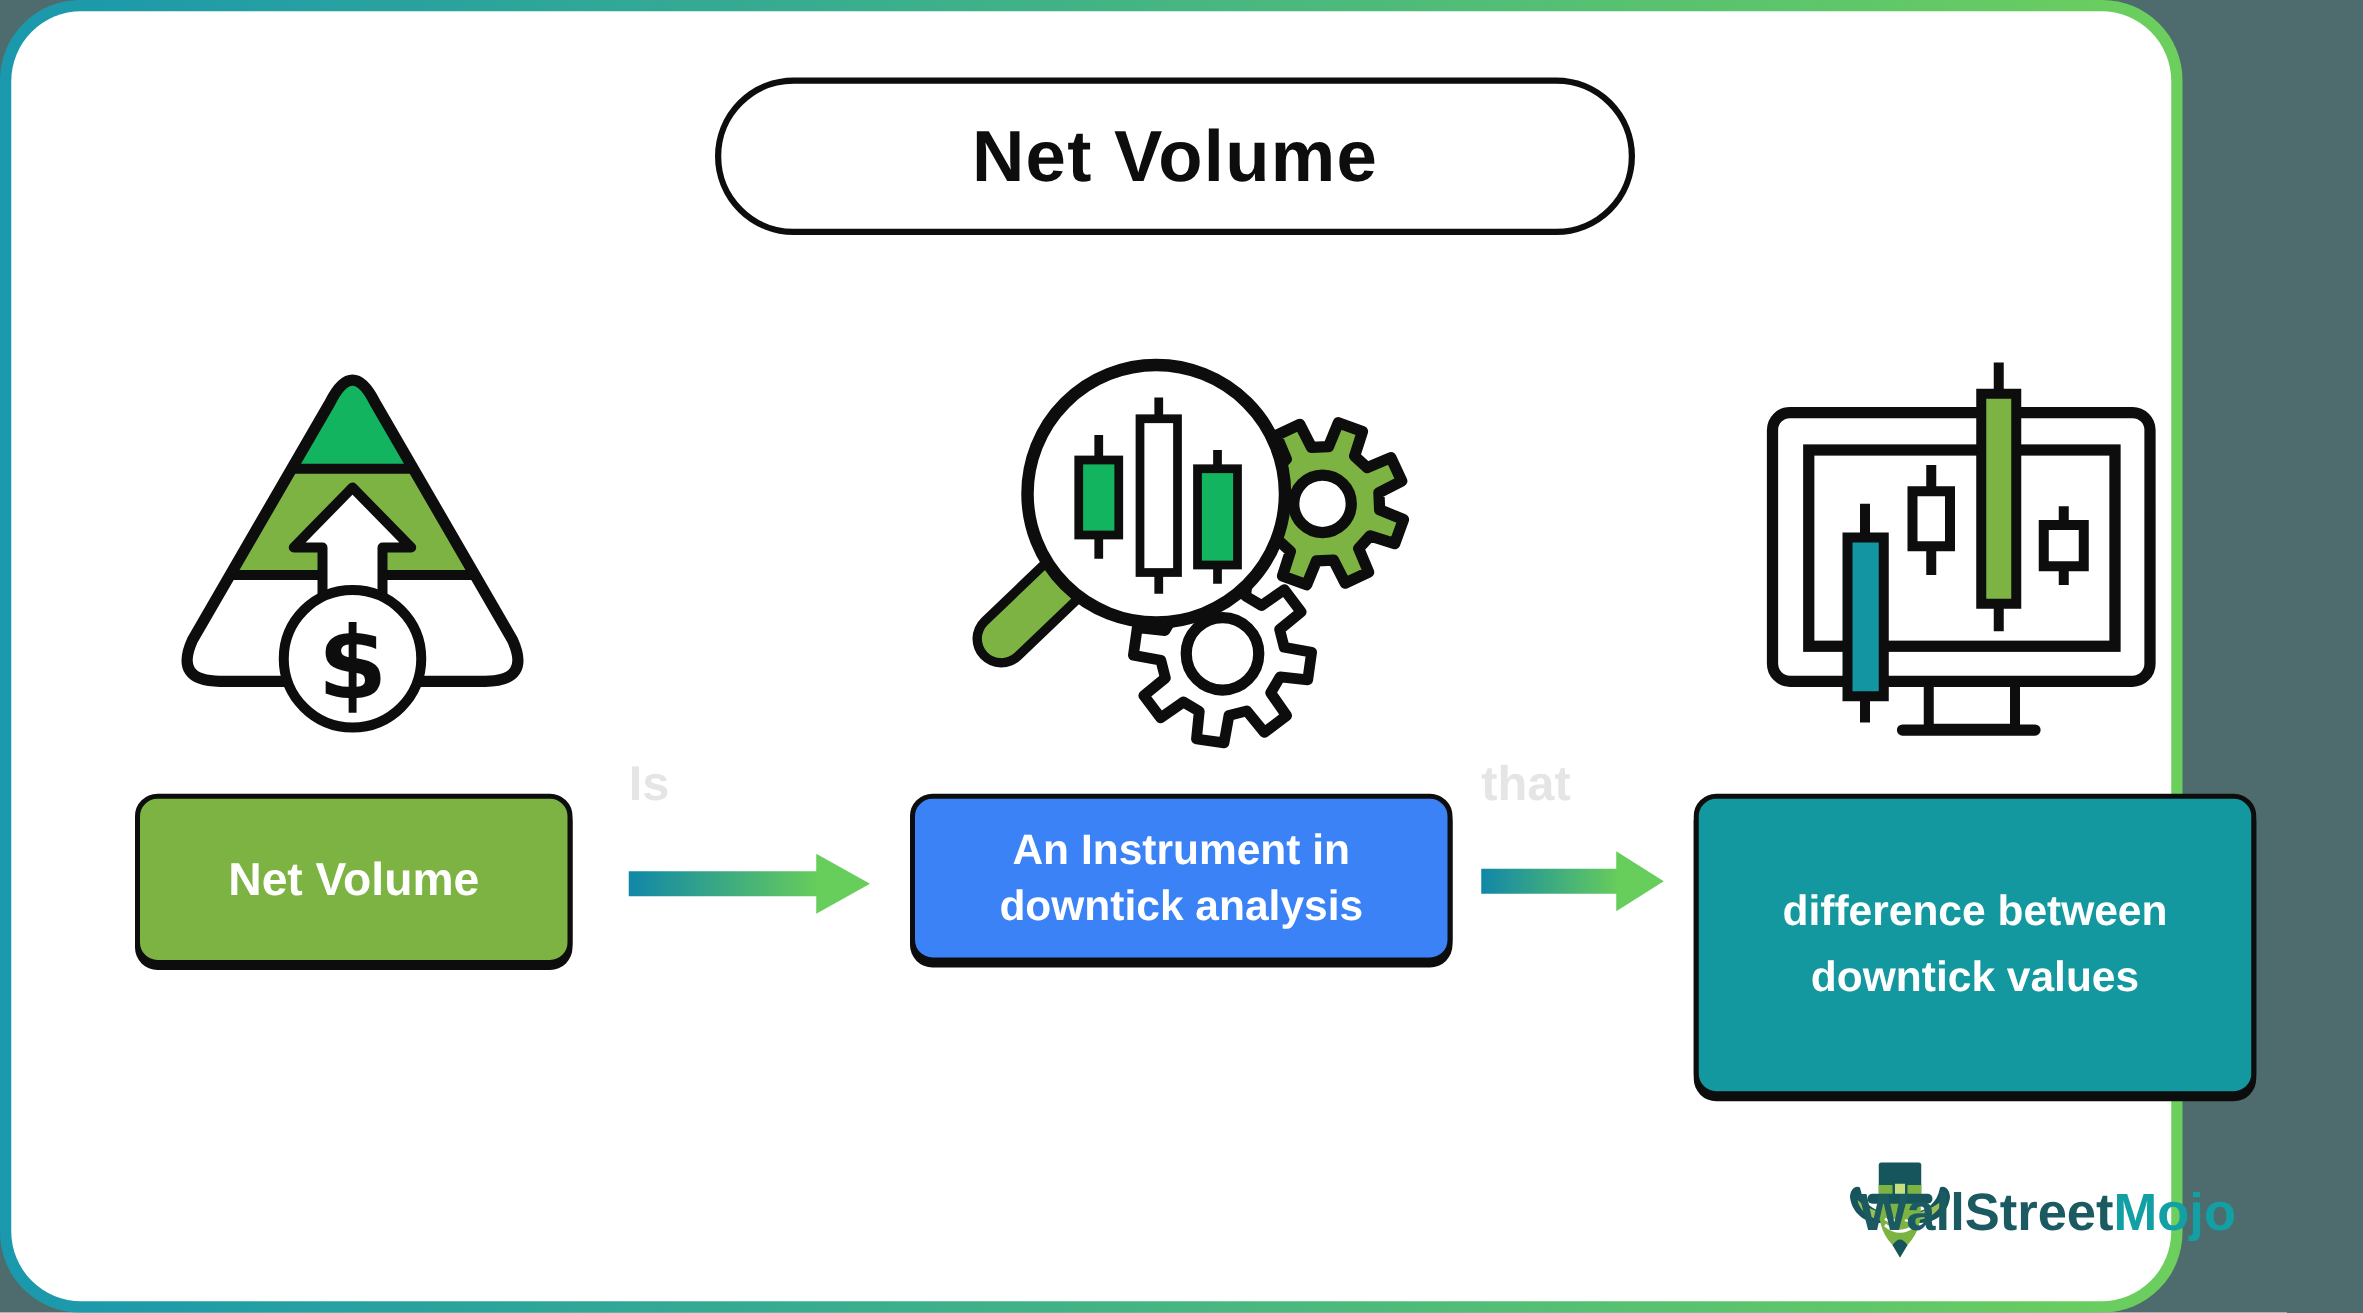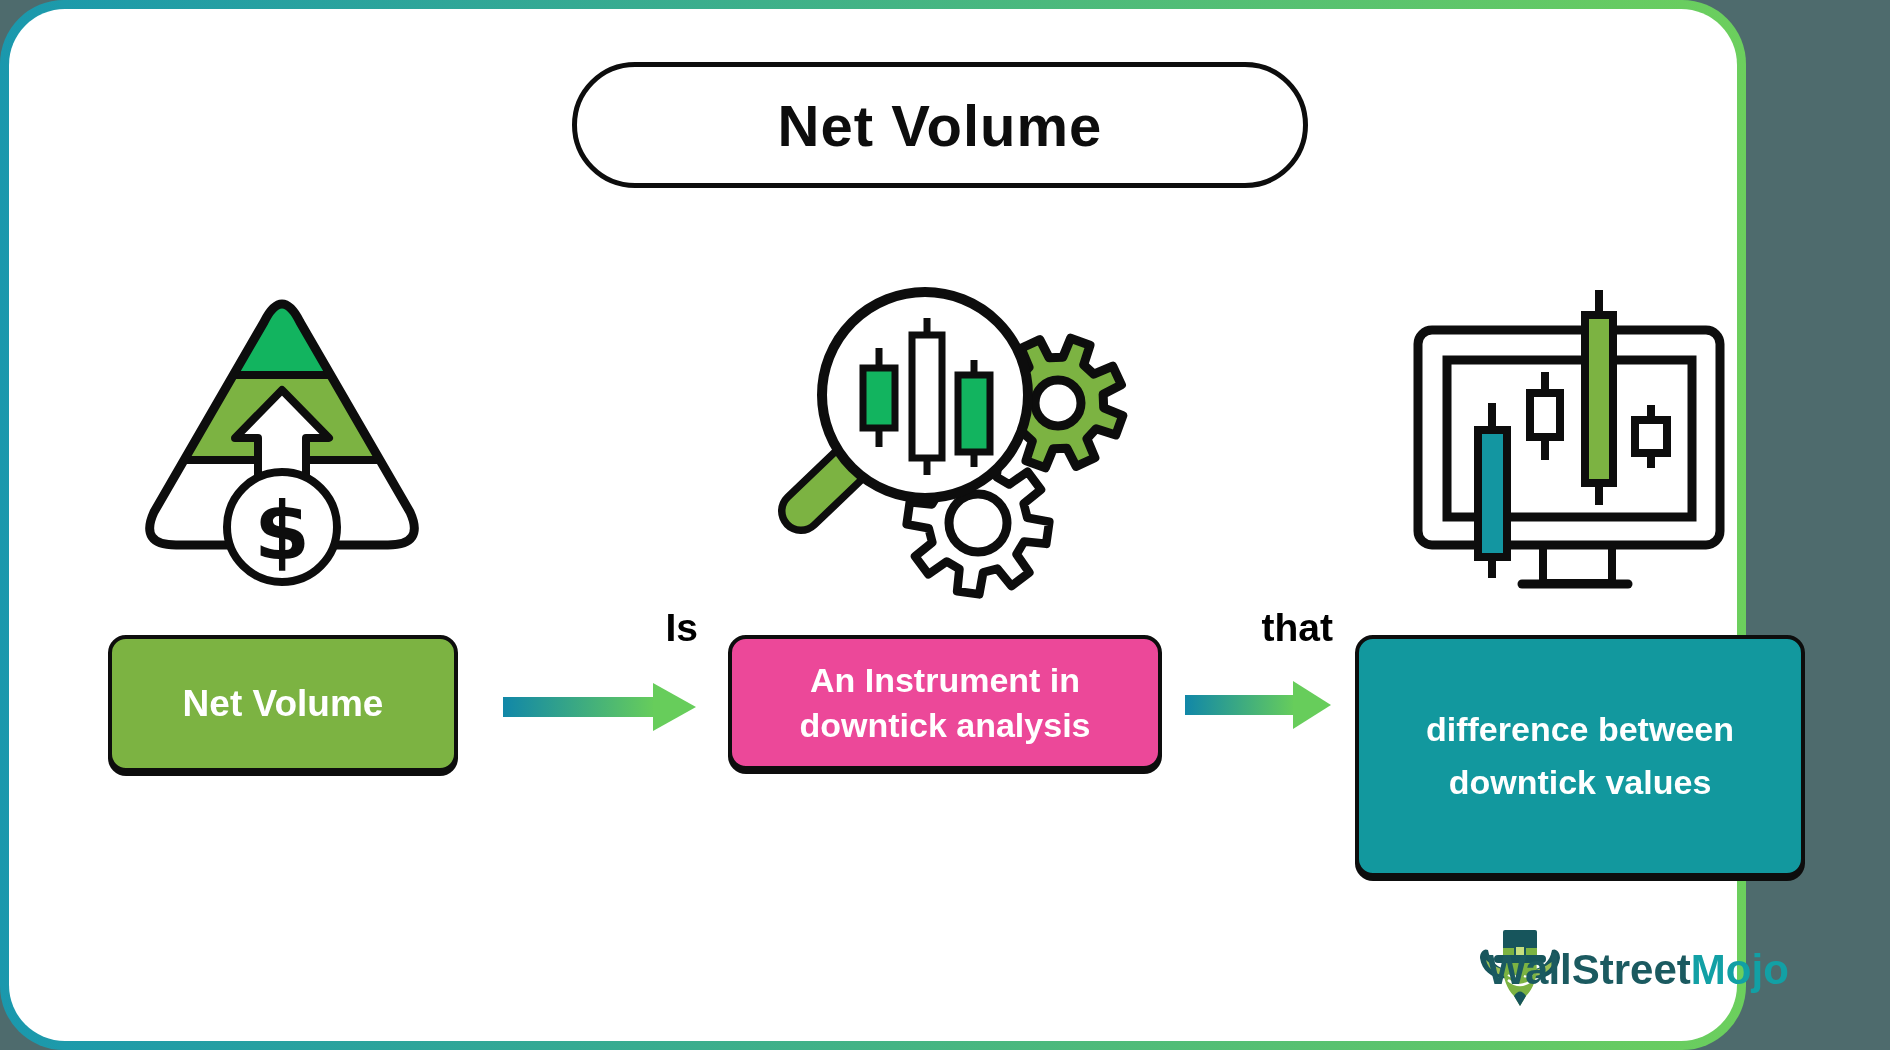--- a/index.html
+++ b/index.html
@@ -15,24 +15,24 @@
 
   .title-pill{position:absolute;left:572px;top:62px;width:736px;height:126px;
     box-sizing:border-box;border:5px solid #0d0d0d;border-radius:63px;background:#fff;
     display:flex;align-items:center;justify-content:center}
   .title-pill span{font-size:58px;font-weight:bold;color:#0d0d0d;letter-spacing:1px}
 
   .node{position:absolute;box-sizing:border-box;border:4px solid #0d0d0d;border-radius:18px;
     display:flex;flex-direction:column;align-items:center;justify-content:center;
     color:#fff;font-weight:bold;text-align:center;box-shadow:0 4px 0 #0d0d0d}
   .node1{left:108px;top:635px;width:350px;height:137px;background:#7cb342;font-size:37px}
-  .node2{left:728px;top:635px;width:434px;height:135px;background:#ec4899;font-size:34px;line-height:45px}
+  .node2{left:728px;top:635px;width:434px;height:135px;background:#3b82f6;font-size:34px;line-height:45px}
   .node3{left:1355px;top:635px;width:450px;height:242px;background:#12989e;font-size:34px;line-height:53px}
 
-  .conn-label{position:absolute;font-size:39px;font-weight:bold;color:#000000;text-align:right}
+  .conn-label{position:absolute;font-size:39px;font-weight:bold;color:#e5e5e5;text-align:left}
   .lbl1{left:503px;top:606px;width:195px}
   .lbl2{left:1185px;top:606px;width:148px}
 
   svg.icon{position:absolute}
   #icon-pyramid{left:120px;top:270px}
   #icon-magnifier{left:760px;top:240px}
   #icon-monitor{left:1400px;top:270px}
   #arrow1{left:500px;top:675px}
   #arrow2{left:1183px;top:673px}
   #logo-bull{left:1478px;top:928px}

